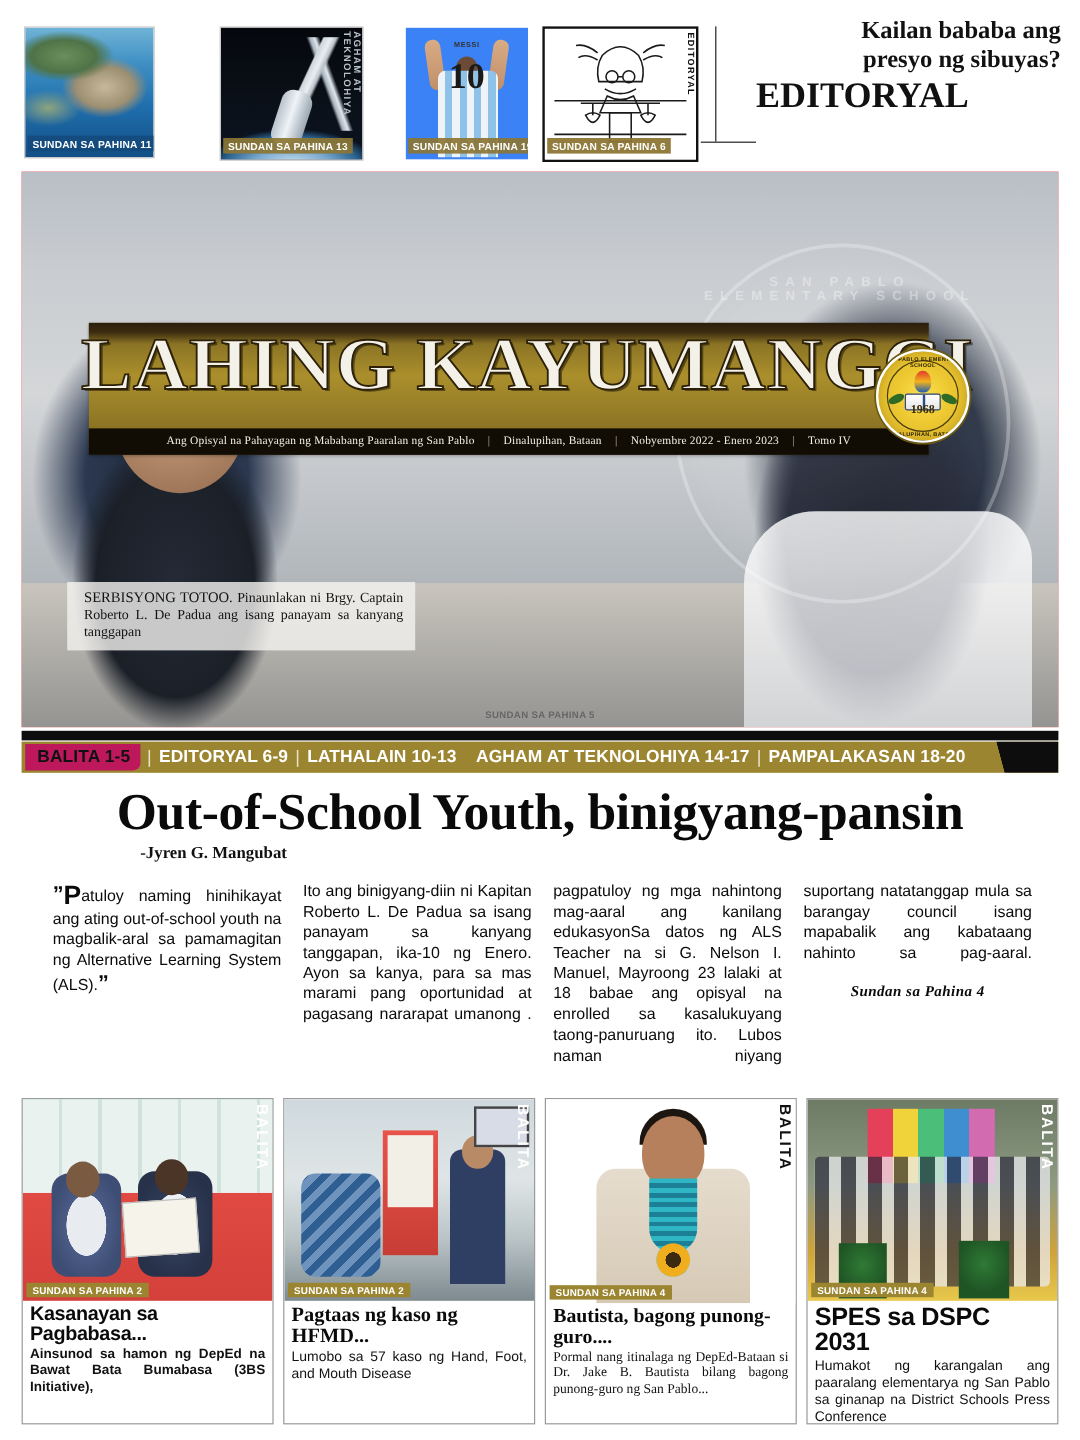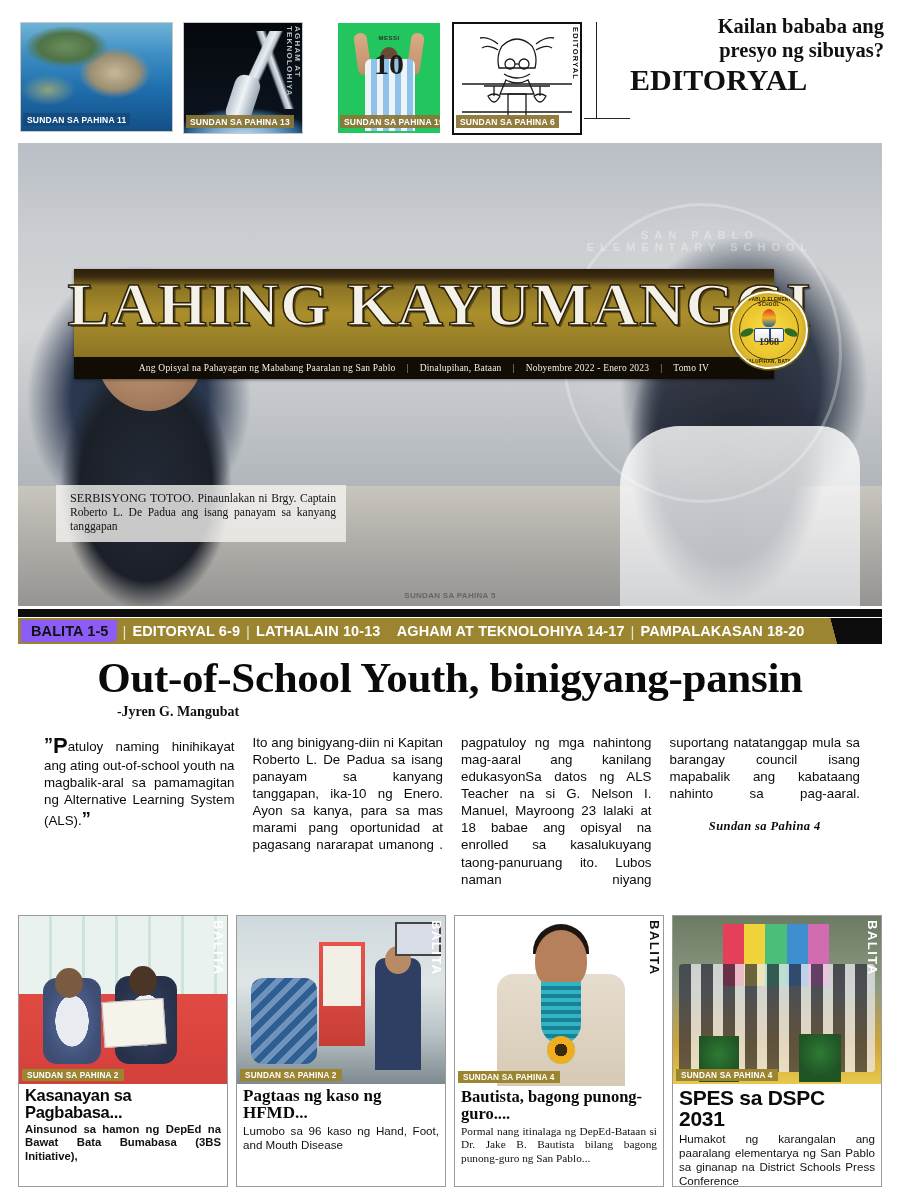--- a/index.html
+++ b/index.html
@@ -29,21 +29,21 @@
   }
   .teaser-vtag {
     position: absolute; right: 1px; top: 3px;
     writing-mode: vertical-rl;
     font-size: 8px; font-weight: bold; letter-spacing: 1.2px;
     font-family: "Liberation Sans", sans-serif;
     line-height: 1;
   }
 
   
-  #t1 { left: 20px; width: 153px; height: 110px; }
+  #t1 { left: 20px; width: 109px; height: 110px; }
   #t1 .teaser-img {
     background:
       radial-gradient(ellipse 60px 30px at 30% 22%, #6b8f5a 0%, #4f7347 45%, rgba(79,115,71,0) 70%),
       radial-gradient(ellipse 48px 34px at 62% 46%, #c8b89a 0%, #9c8f72 50%, rgba(156,143,114,0) 75%),
       radial-gradient(ellipse 40px 22px at 18% 62%, #8ea37e 0%, rgba(142,163,126,0) 70%),
       linear-gradient(180deg, #6fb3d6 0%, #3f8fc4 28%, #1f6fae 60%, #134f86 100%);
   }
   #t1 .teaser-tag { background: rgba(20,70,120,.72); }
 
   
@@ -62,21 +62,21 @@
   #t2 .can {
     position: absolute; left: 46px; top: 52px; width: 26px; height: 48px;
     border-radius: 10px; background: linear-gradient(90deg,#b9c3cc,#eef3f7 45%,#9aa6b1);
     transform: rotate(18deg);
   }
   #t2 .teaser-tag { background: rgba(140,118,52,.92); }
   #t2 .teaser-vtag { color: #b9c2c8; }
 
   
   #t3 { left: 337px; width: 104px; height: 112px; border-color:#fff; }
-  #t3 .teaser-img { background: #22c55e; }
+  #t3 .teaser-img { background: #3b82f6; }
   #t3 .jersey {
     position: absolute; left: 27px; top: 36px; width: 50px; height: 72px;
     background: repeating-linear-gradient(90deg,#eef3f8 0 6px,#8fc2e8 6px 12px);
     border-radius: 6px 6px 0 0;
   }
   #t3 .num {
     position: absolute; left: 0; right: 0; top: 26px; text-align: center;
     font-family: "Liberation Serif", serif; font-weight: bold; font-size: 30px;
     color: #1a1a1a; line-height: 1;
   }
@@ -267,21 +267,21 @@
     position: absolute; left: 0; top: 9px; width: 864px; height: 26px;
     background: #9c8530;
     display: flex; align-items: center;
     overflow: hidden;
   }
   .index-bar:after {
     content:''; position:absolute; right:0; top:0; width:92px; height:100%;
     background: linear-gradient(255deg, #0d0d0d 52%, transparent 52.5%);
   }
   .index-first {
-    background: #8b5cf6; color: #111; font-weight: bold; font-size: 14.5px;
+    background: #be185d; color: #111; font-weight: bold; font-size: 14.5px;
     padding: 3px 8px 3px 10px; margin-left: 3px; letter-spacing: .1px;
     border-radius: 0 0 6px 0;
   }
   .index-item {
     color: #ffffff; font-weight: bold; font-size: 14.5px; letter-spacing: .1px;
     white-space: nowrap;
   }
   .index-sep { color: #e9e2c8; font-size: 15px; padding: 0 6px; }
 
   
@@ -581,21 +581,21 @@
         <div class="doorlight"></div>
         <div class="seated"></div>
         <div class="man"></div>
         <div class="manhead"></div>
         <div class="tv"></div>
         <div class="card-vtag">BALITA</div>
         <div class="card-tag">SUNDAN SA PAHINA 2</div>
       </div>
       <div class="card-body">
         <div class="card-title">Pagtaas ng kaso ng HFMD...</div>
-        <div class="card-text">Lumobo sa 96 kaso ng Hand, Foot, and Mouth Disease</div>
+        <div class="card-text">Lumobo sa 57 kaso ng Hand, Foot, and Mouth Disease</div>
       </div>
     </div>
 
     <div class="card" id="c3">
       <div class="card-photo">
         <div class="barong"></div>
         <div class="c3hair"></div>
         <div class="c3head"></div>
         <div class="necklace"></div>
         <div class="flower"></div>

